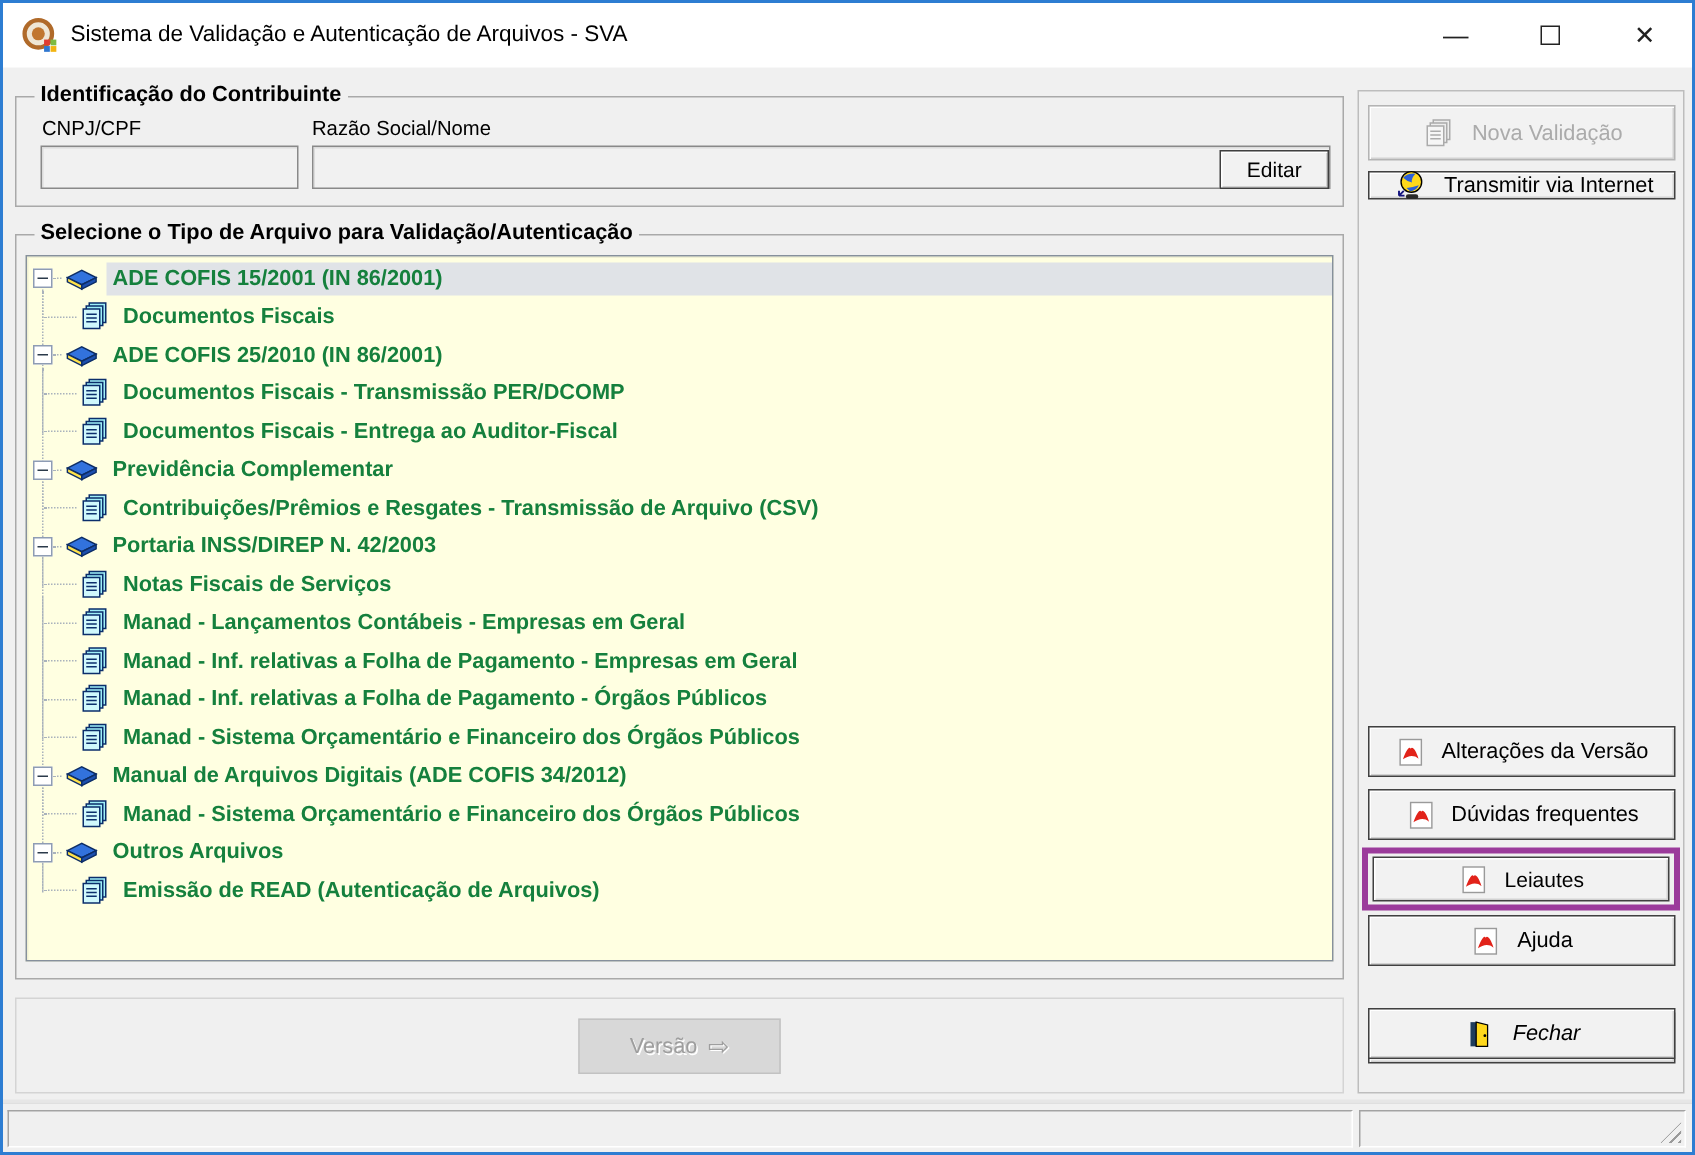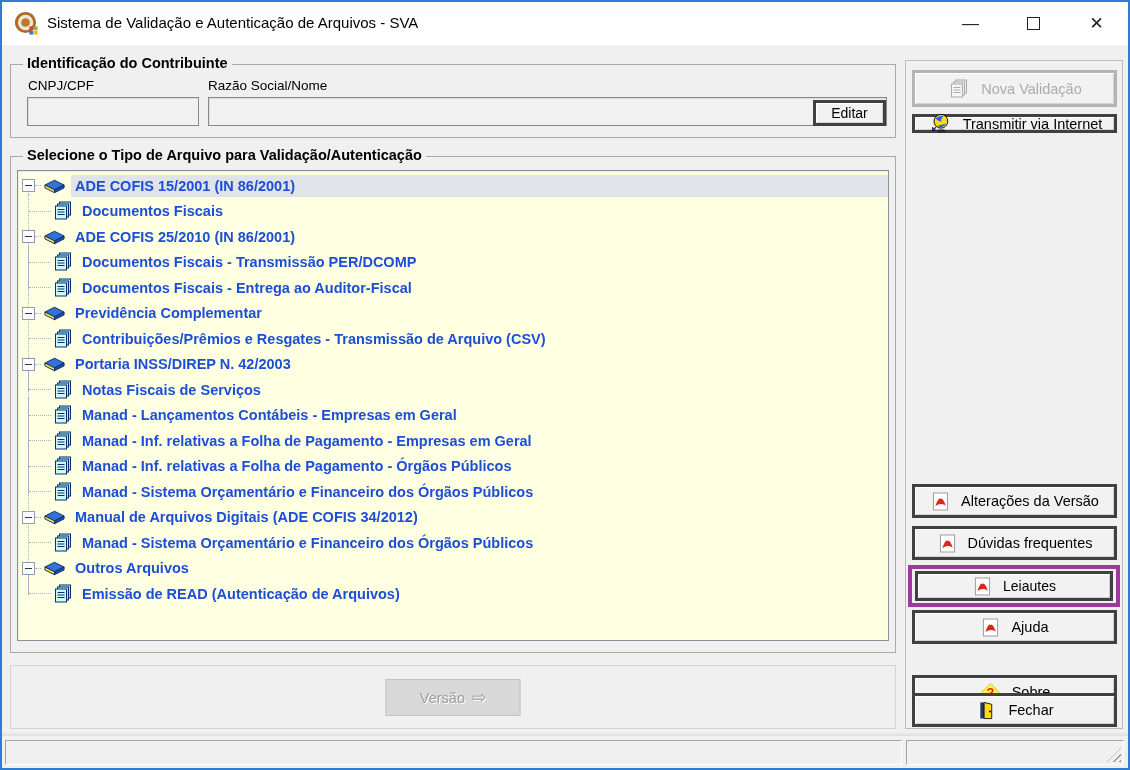--- a/index.html
+++ b/index.html
@@ -23,21 +23,21 @@
                 font-size:14.5px; font-weight:bold; color:#000; white-space:nowrap; }
 
   .gb-ident { left:8px; top:62px; width:886px; height:74px; }
   .field-label { position:absolute; font-size:13.5px; color:#000; }
   .lbl-cnpj { left:17px; top:13px; }
   .lbl-razao { left:197px; top:13px; }
   .txt-field { position:absolute; height:29px; background:#F1F1F1;
                border:1px solid #898989; box-shadow: inset 1px 1px 0 #dcdcdc; font-size:14px; padding:0 6px; color:#000; }
   .txt-cnpj { left:16px; top:32px; width:172px; }
   .txt-razao { left:197px; top:32px; width:679px; }
-  .btn { background:#F2F2F2; border:3px solid #404040;
+  .btn { background:#F2F2F2; border:1px solid #404040;
          box-shadow: inset 1px 1px 0 #ffffff, inset -1px -1px 0 #d2d2d2;
          font-size:14px; color:#000; display:flex; align-items:center; justify-content:center; gap:7px; }
   .btn-editar { position:absolute; right:9px; top:35px; width:73px; height:26px; }
 
   
   .gb-select { left:8px; top:154px; width:886px; height:497px; }
   .tree { position:absolute; left:6px; top:13px; right:6px; bottom:11px;
           background:#FFFFE1; border:1px solid #86909C;
           box-shadow: inset 1px 1px 0 rgba(0,0,0,0.06);
           overflow:hidden; padding-top:2px; }
@@ -48,21 +48,21 @@
   .trow.child { padding-left:22px; }
   .tchildren { position:relative; }
   .tchildren::before { content:""; position:absolute; left:10px; top:-5px; bottom:12px;
                        border-left:1px dotted #A9B2BC; }
   .expander { width:13px; height:13px; background:#fff; border:1px solid #8E9CB4; flex:none;
               display:flex; align-items:center; justify-content:center; z-index:1; }
   .minus { width:7px; height:1px; background:#2B3A4A; display:block; }
   .hstub { width:6px; height:0; border-top:1px dotted #A9B2BC; flex:none; }
   .child-stub { width:22px; margin-left:-11px; }
   .ticon { flex:none; margin:0 5px 0 2px; display:flex; align-items:center; }
-  .tlabel { font-size:14.5px; font-weight:bold; color:#1d4ed8; white-space:nowrap;
+  .tlabel { font-size:14.5px; font-weight:bold; color:#15803d; white-space:nowrap;
             padding:3px 4px; }
   .trow.selected .tlabel { flex:1; background:#E0E3E7; }
 
   
   .panel-avancar { position:absolute; left:8px; top:663px; width:886px; height:64px;
                    border:1px solid #D4D4D4; background:#F0F0F0; }
   .btn-avancar { position:absolute; left:50%; transform:translateX(-50%); top:13px;
                  width:135px; height:37px; background:#D8D8D8; border:1px solid #C2C2C2;
                  box-shadow:none; color:#9E9E9E; text-shadow:1px 1px 0 #ffffff; font-size:14.5px; }
   .arrow-glyph { font-size:17px; line-height:1; }
@@ -73,21 +73,21 @@
   .side-btn { position:absolute; left:6px; width:205px; height:34px; font-size:14.5px; }
   .btn-nova { top:9px; height:37px; color:#ABABAB; border-color:#B4B4B4; }
   .btn-transmitir { top:53px; height:19px; }
   .btn-alteracoes { top:423px; }
   .btn-duvidas { top:465px; }
   .leiautes-wrap { position:absolute; left:2px; right:2px; top:504px; height:42px;
                    border:4px solid #9B3B9B; background:#F0F0F0; }
   .btn-leiautes { position:absolute; left:3px; right:3px; top:2px; bottom:2px; }
   .btn-ajuda { top:549px; }
   .btn-sobre { top:590px;margin-top:24px; }
-  .btn-fechar { top:632px; }
+  .btn-fechar { top:611px;font-style:italic; }
 
   
   .statusbar { position:absolute; left:0; right:0; top:733px; height:33px; background:#F0F0F0;
                border-top:1px solid #DFDFDF; box-shadow: 0 -2px 0 #E6E6E6; }
   .status-cell { position:absolute; top:4px; height:25px; background:#F0F0F0;
                  border:1px solid; border-color:#A3A3A3 #FFFFFF #FFFFFF #A3A3A3; }
   .cell-left { left:3px; width:897px; }
   .cell-right { left:904px; right:4px; }
   .grip { position:absolute; right:2px; bottom:2px; width:14px; height:14px;
           background: repeating-linear-gradient(135deg, #9a9a9a 0 1.5px, transparent 1.5px 4.5px);

